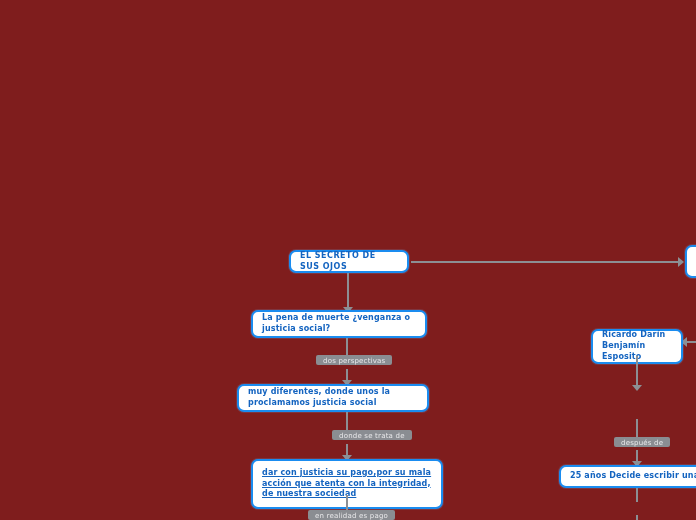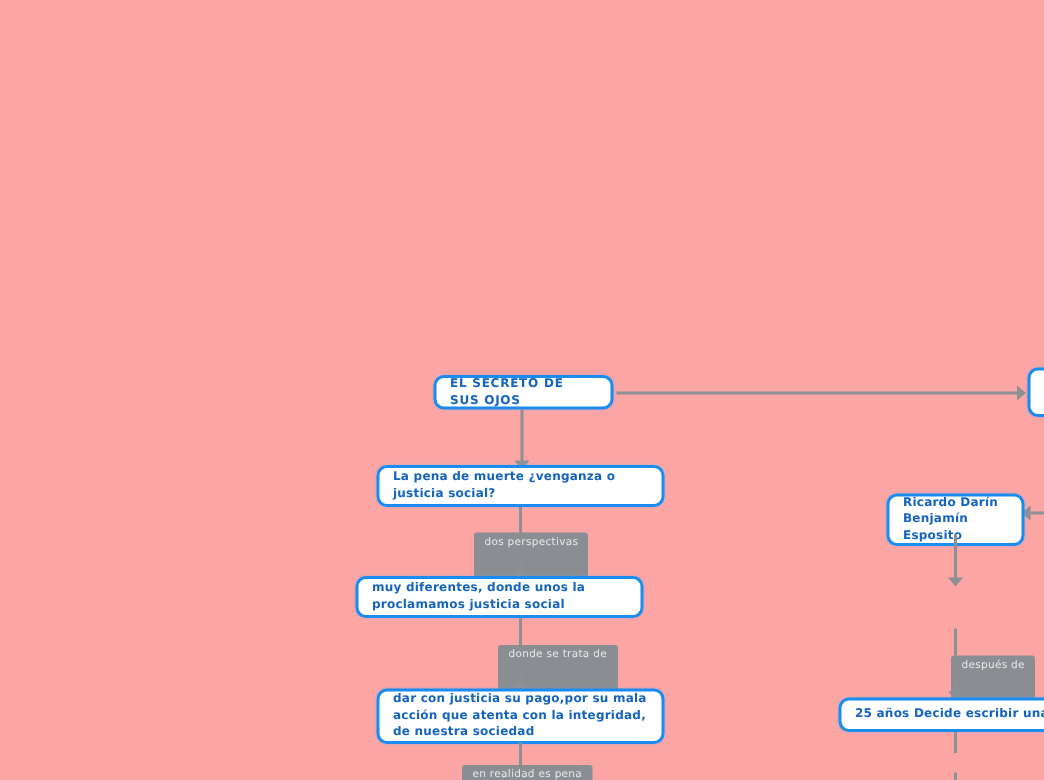--- a/index.html
+++ b/index.html
@@ -4,21 +4,21 @@
 <style>
   html, body {
     margin: 0;
     padding: 0;
     background: #eef1fb;
   }
   #canvas {
     position: relative;
     width: 696px;
     height: 520px;
-    background: #fca5a5;
+    background: #7f1d1d;
     overflow: hidden;
     font-family: "DejaVu Sans", "Liberation Sans", sans-serif;
   }
 
   
   .node {
     position: absolute;
     box-sizing: border-box;
     background: #ffffff;
     border: 2px solid #1a8cf0;
@@ -74,21 +74,21 @@
   }
 
   
   .edge-label {
     position: absolute;
     background: #8a8d92;
     color: #e8e8ea;
     font-size: 7px;
     font-weight: normal;
     letter-spacing: 0.2px;
-    padding: 3px 7px 20px 7px;
+    padding: 3px 7px 0 7px;
     border-radius: 2px;
     white-space: nowrap;
     line-height: 1;
     box-sizing: border-box;
   }
 </style>
 </head>
 <body>
 
 <div id="canvas">
@@ -100,21 +100,21 @@
   <div class="conn h" style="left:411px; top:261px; width:268px;"></div>
   <div class="arrow right" style="left:678px; top:257px;"></div>
 
   <div class="node" style="left:685px; top:245px; width:26px; height:33px;">
     <span></span>
   </div>
 
   <div class="conn v" style="left:347px; top:273px; height:36px;"></div>
   <div class="arrow down" style="left:343px; top:307px;"></div>
 
-  <div class="node" style="left:251px; top:310px; width:192px; height:28px;">
+  <div class="node" style="left:251px; top:310px; width:176px; height:28px;">
     <span>La pena de muerte ¿venganza o justicia social?</span>
   </div>
 
   <div class="conn v" style="left:346px; top:338px; height:20px;"></div>
   <div class="edge-label" style="left:316px; top:355px;">
     <span>dos perspectivas</span>
   </div>
   <div class="conn v" style="left:346px; top:369px; height:14px;"></div>
   <div class="arrow down" style="left:342px; top:380px;"></div>
 
@@ -122,42 +122,42 @@
     <span>muy diferentes, donde unos la proclamamos justicia social</span>
   </div>
 
   <div class="conn v" style="left:346px; top:412px; height:19px;"></div>
   <div class="edge-label" style="left:332px; top:430px;">
     <span>donde se trata de</span>
   </div>
   <div class="conn v" style="left:346px; top:444px; height:14px;"></div>
   <div class="arrow down" style="left:342px; top:455px;"></div>
 
-  <div class="node" style="left:251px; top:459px; width:192px; height:37px;">
+  <div class="node" style="left:251px; top:459px; width:192px; height:50px;text-decoration:underline;">
     <span>dar con justicia su pago,por su mala acción que atenta con la integridad, de nuestra sociedad</span>
   </div>
 
   <div class="conn v" style="left:346px; top:495px; height:16px;"></div>
   <div class="edge-label" style="left:308px; top:510px;">
-    <span>en realidad es pena</span>
+    <span>en realidad es pago</span>
   </div>
 
   <div class="conn h" style="left:687px; top:341px; width:14px;"></div>
   <div class="arrow left" style="left:681px; top:337px;"></div>
 
   <div class="node" style="left:591px; top:329px; width:92px; height:35px;">
     <span>Ricardo Darín Benjamín Esposito</span>
   </div>
 
   <div class="conn v" style="left:636px; top:356px; height:31px;"></div>
   <div class="arrow down" style="left:632px; top:385px;"></div>
 
 
   <div class="conn v" style="left:636px; top:419px; height:18px;"></div>
-  <div class="edge-label" style="left:614px; top:437px;margin-left:20px;">
+  <div class="edge-label" style="left:614px; top:437px;">
     <span>después de</span>
   </div>
   <div class="conn v" style="left:636px; top:450px; height:13px;"></div>
   <div class="arrow down" style="left:632px; top:461px;"></div>
 
   <div class="node" style="left:559px; top:465px; width:148px; height:23px;">
     <span style="white-space:nowrap; overflow:hidden;">25 años Decide escribir una nove</span>
   </div>
 
   <div class="conn v" style="left:636px; top:488px; height:14px;"></div>

